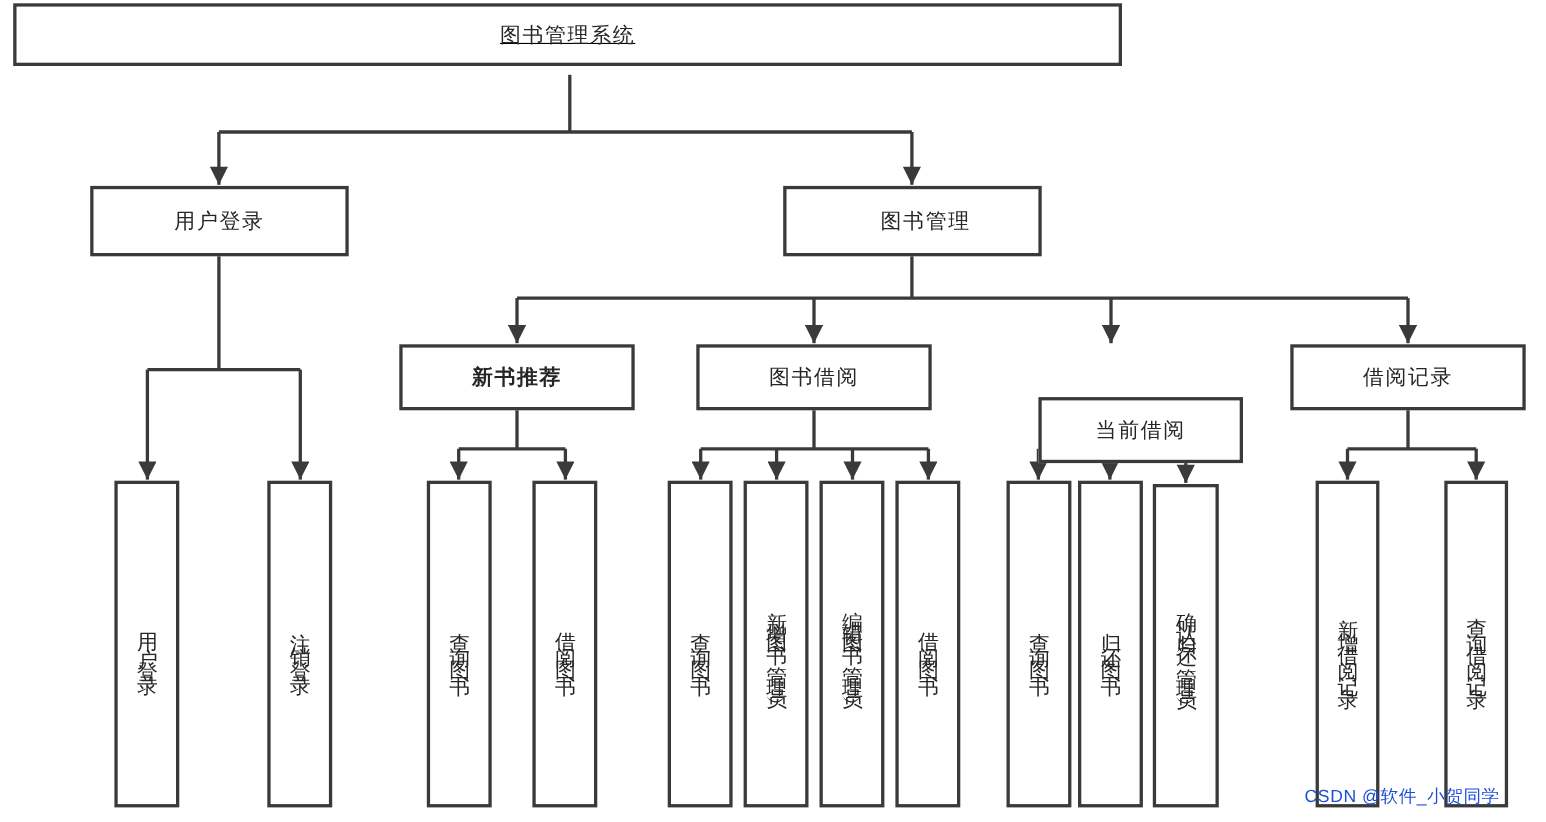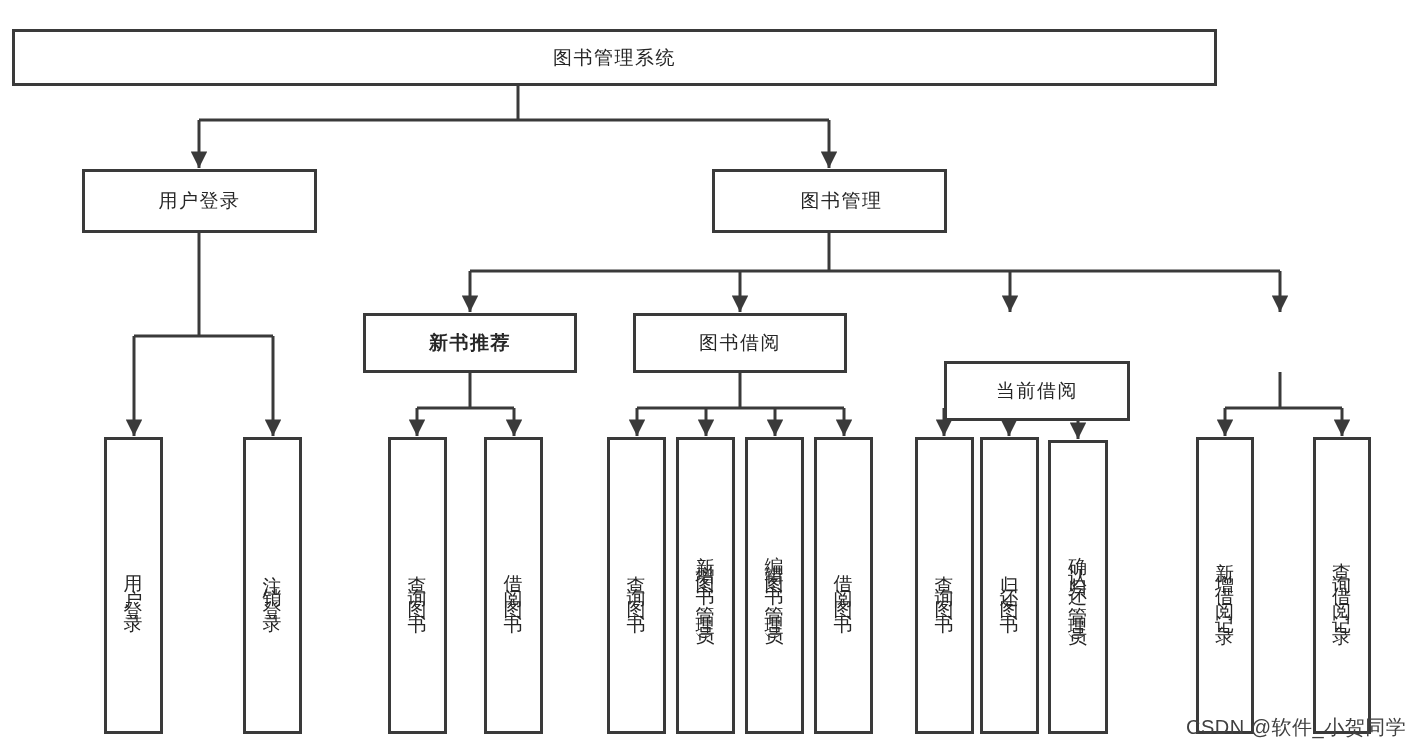--- a/index.html
+++ b/index.html
@@ -29,22 +29,22 @@
     writing-mode:vertical-rl;
     text-orientation:mixed;
     letter-spacing:13px;
     line-height:1;
     white-space:normal;
   }
   .leaf.dense .lbl { letter-spacing:10px; }
   #watermark {
     position:absolute;
     left:1186px; top:714px;
-    font-size:20px;
-    color:#404040;
+    font-size:16px;
+    color:#1d4ed8;
     letter-spacing:0.5px;
     z-index:5;
     white-space:nowrap;
   }
 </style>
 </head>
 <body>
 
 <div id="stage">
 
@@ -91,39 +91,42 @@
       <path d="M1009,408 V436" marker-end="url(#arr)"></path>
       <path d="M1078,408 V439" marker-end="url(#arr)"></path>
 
       <path d="M1280,372 V408"></path>
       <path d="M1225,408 H1342"></path>
       <path d="M1225,408 V436" marker-end="url(#arr)"></path>
       <path d="M1342,408 V436" marker-end="url(#arr)"></path>
     </g>
   </svg>
 
-  <div class="node" style="left:12px; top:29px; width:1205px; height:57px;">
+  <div class="node" style="left:12px; top:3px; width:1008px; height:57px;text-decoration:underline;">
     <span class="lbl">图书管理系统</span>
   </div>
 
   <div class="node" style="left:82px; top:169px; width:235px; height:64px;">
     <span class="lbl">用户登录</span>
   </div>
   <div class="node" style="left:712px; top:169px; width:235px; height:64px;padding-left:24px;">
     <span class="lbl">图书管理</span>
   </div>
 
   <div class="node" style="left:363px; top:313px; width:214px; height:60px;font-weight:bold;">
     <span class="lbl">新书推荐</span>
   </div>
   <div class="node" style="left:633px; top:313px; width:214px; height:60px;align-items:center;">
     <span class="lbl">图书借阅</span>
   </div>
   <div class="node" style="left:944px; top:313px; width:186px; height:60px;margin-top:48px;">
     <span class="lbl">当前借阅</span>
+  </div>
+  <div class="node" style="left:1173px; top:313px; width:214px; height:60px;">
+    <span class="lbl">借阅记录</span>
   </div>
 
   <div class="node leaf" style="left:104px; top:437px; width:59px; height:297px;">
     <span class="lbl">用户登录</span>
   </div>
   <div class="node leaf" style="left:243px; top:437px; width:59px; height:297px;">
     <span class="lbl">注销登录</span>
   </div>
 
   <div class="node leaf" style="left:388px; top:437px; width:59px; height:297px;">

